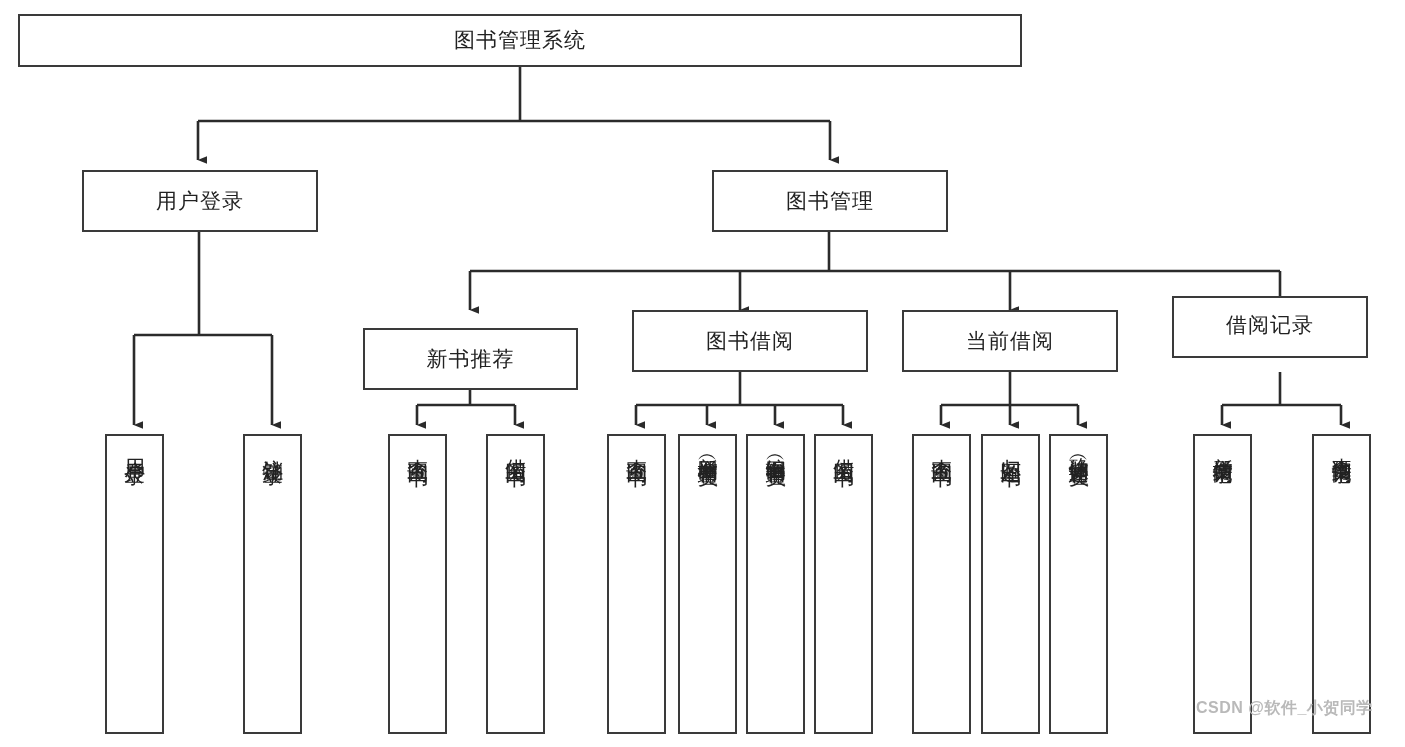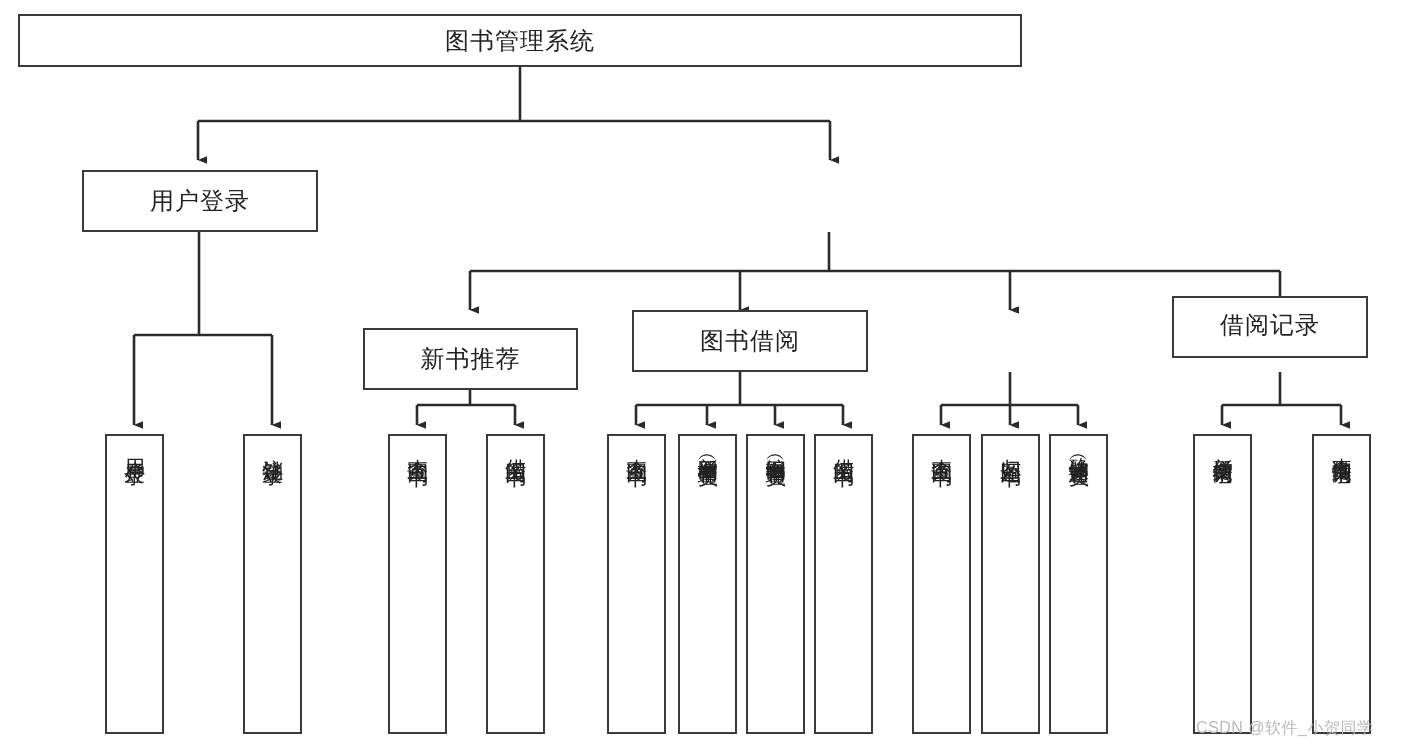--- a/index.html
+++ b/index.html
@@ -35,21 +35,21 @@
     justify-content: center;
     color: #222222;
     line-height: 1.08;
   }
   .node .label {
     display: block;
     text-align: center;
   }
   .node.horiz .label {
     writing-mode: horizontal-tb;
-    font-size: 24px;
+    font-size: 21px;
     letter-spacing: 1px;
   }
   .node.vert {
     align-items: flex-start;
     justify-content: center;
     padding-top: 6px;
   }
   .node.vert .label {
     writing-mode: vertical-rl;
     text-orientation: upright;
@@ -125,29 +125,35 @@
   </svg>
 
   <div class="node horiz" style="left:18px; top:14px; width:1004px; height:53px;">
     <span class="label">图书管理系统</span>
   </div>
 
   <div class="node horiz" style="left:82px; top:170px; width:236px; height:62px;">
     <span class="label">用户登录</span>
   </div>
 
+  <div class="node horiz" style="left:712px; top:170px; width:236px; height:62px;">
+    <span class="label">图书管理</span>
+  </div>
 
   <div class="node horiz" style="left:363px; top:328px; width:215px; height:62px;">
     <span class="label">新书推荐</span>
   </div>
 
   <div class="node horiz" style="left:632px; top:310px; width:236px; height:62px;">
     <span class="label">图书借阅</span>
   </div>
 
+  <div class="node horiz" style="left:902px; top:310px; width:216px; height:62px;">
+    <span class="label">当前借阅</span>
+  </div>
 
   <div class="node horiz" style="left:1172px; top:296px; width:196px; height:62px;font-family:Liberation Mono, monospace;">
     <span class="label">借阅记录</span>
   </div>
 
   <div class="node vert" style="left:105px; top:434px; width:59px; height:300px;">
     <span class="label">用户登录</span>
   </div>
 
   <div class="node vert" style="left:243px; top:434px; width:59px; height:300px;">
@@ -191,15 +197,15 @@
   </div>
 
   <div class="node vert tight" style="left:1193px; top:434px; width:59px; height:300px;">
     <span class="label">新增借阅记录</span>
   </div>
 
   <div class="node vert tight" style="left:1312px; top:434px; width:59px; height:300px;">
     <span class="label">查询借阅记录</span>
   </div>
 
-  <div class="watermark" style="left:1196px; top:718px;">CSDN @软件_小贺同学</div>
+  <div class="watermark" style="left:1196px; top:698px;font-weight:bold;">CSDN @软件_小贺同学</div>
 
 </div>
 
 </body></html>

